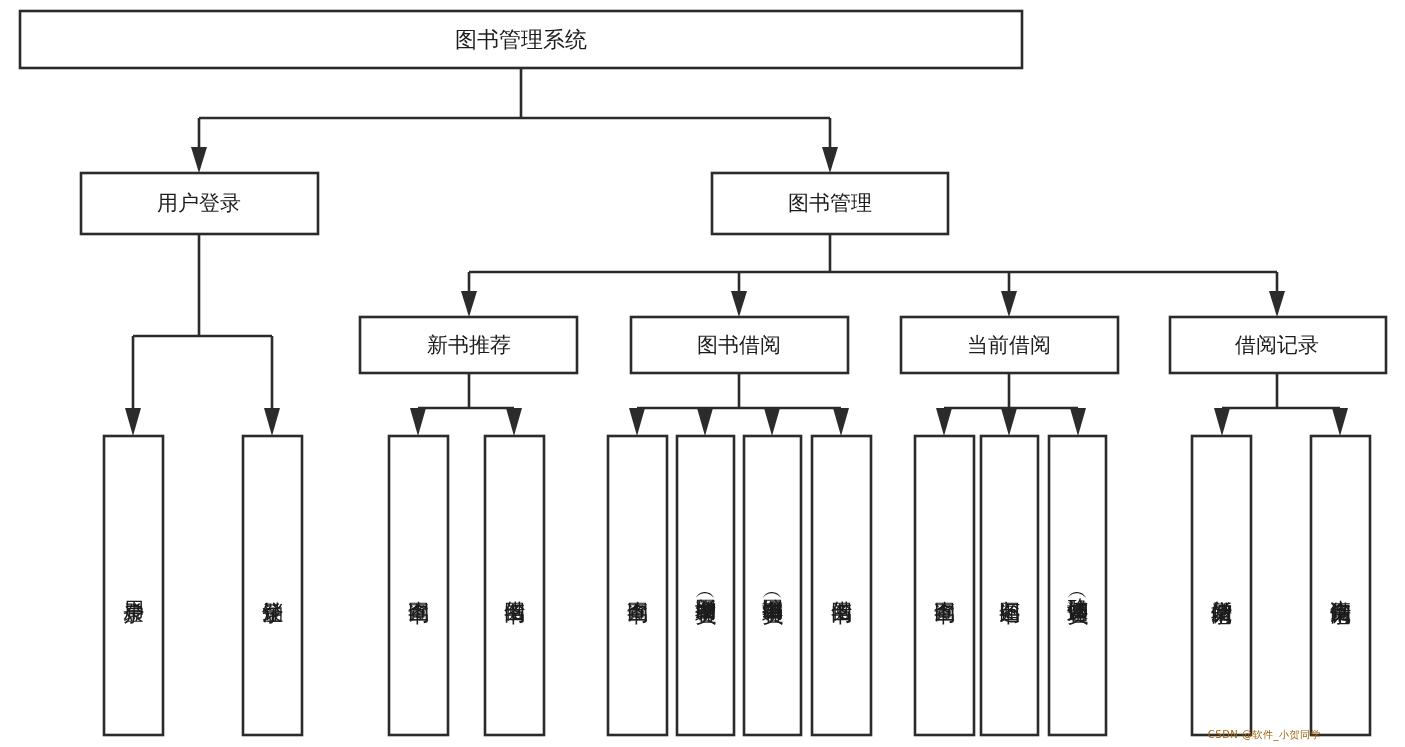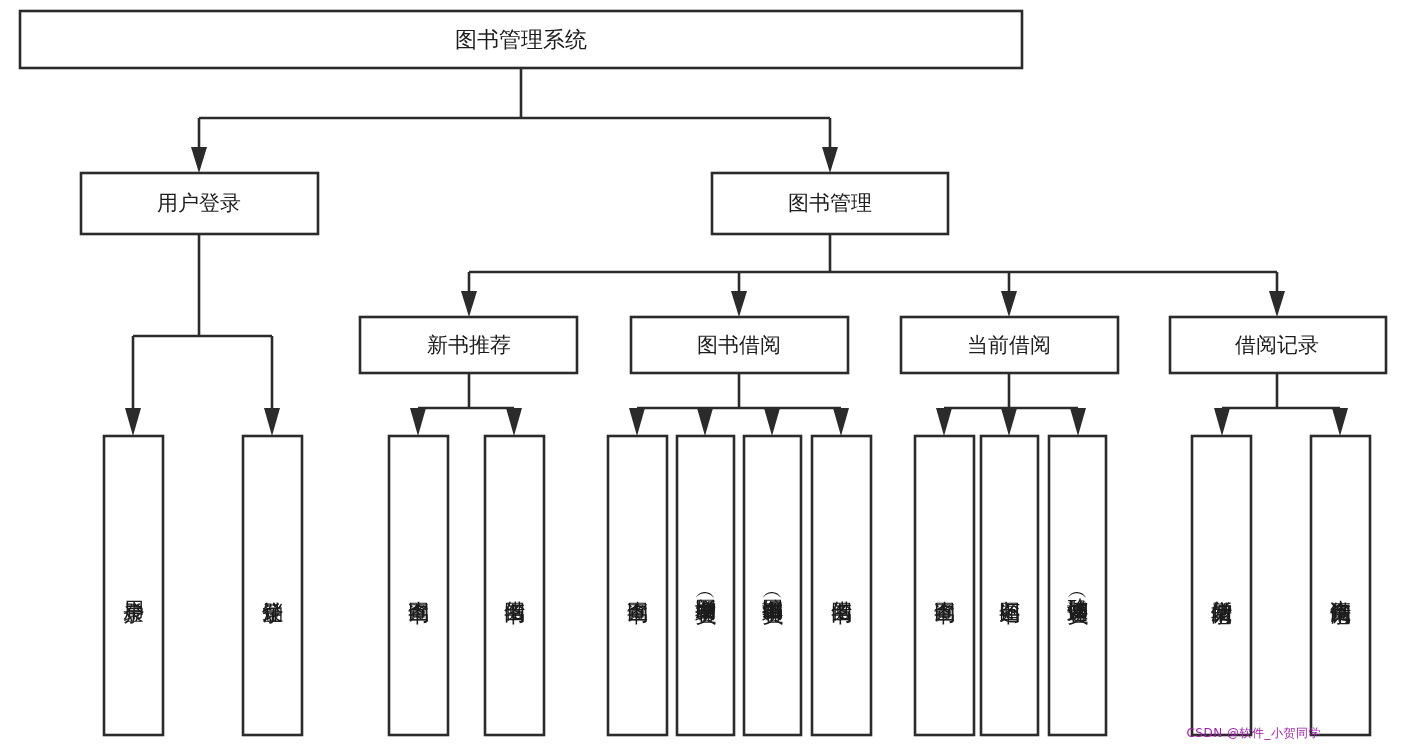--- a/index.html
+++ b/index.html
@@ -68,22 +68,22 @@
     align-items: center;
     justify-content: center;
     pointer-events: none;
     white-space: nowrap;
   }
   .watermark {
     position: absolute;
     right: 8px;
     bottom: 5px;
     font-family: "DejaVu Sans", "Liberation Sans", sans-serif;
-    font-size: 12px;
-    color: #a21caf;
+    font-size: 10px;
+    color: #a16207;
     letter-spacing: 0.5px;
     white-space: nowrap;
   }
 </style>
 </head>
 <body>
 
 <div id="diagram-root">
 
   <svg id="tree-svg" viewBox="0 0 1405 747">

